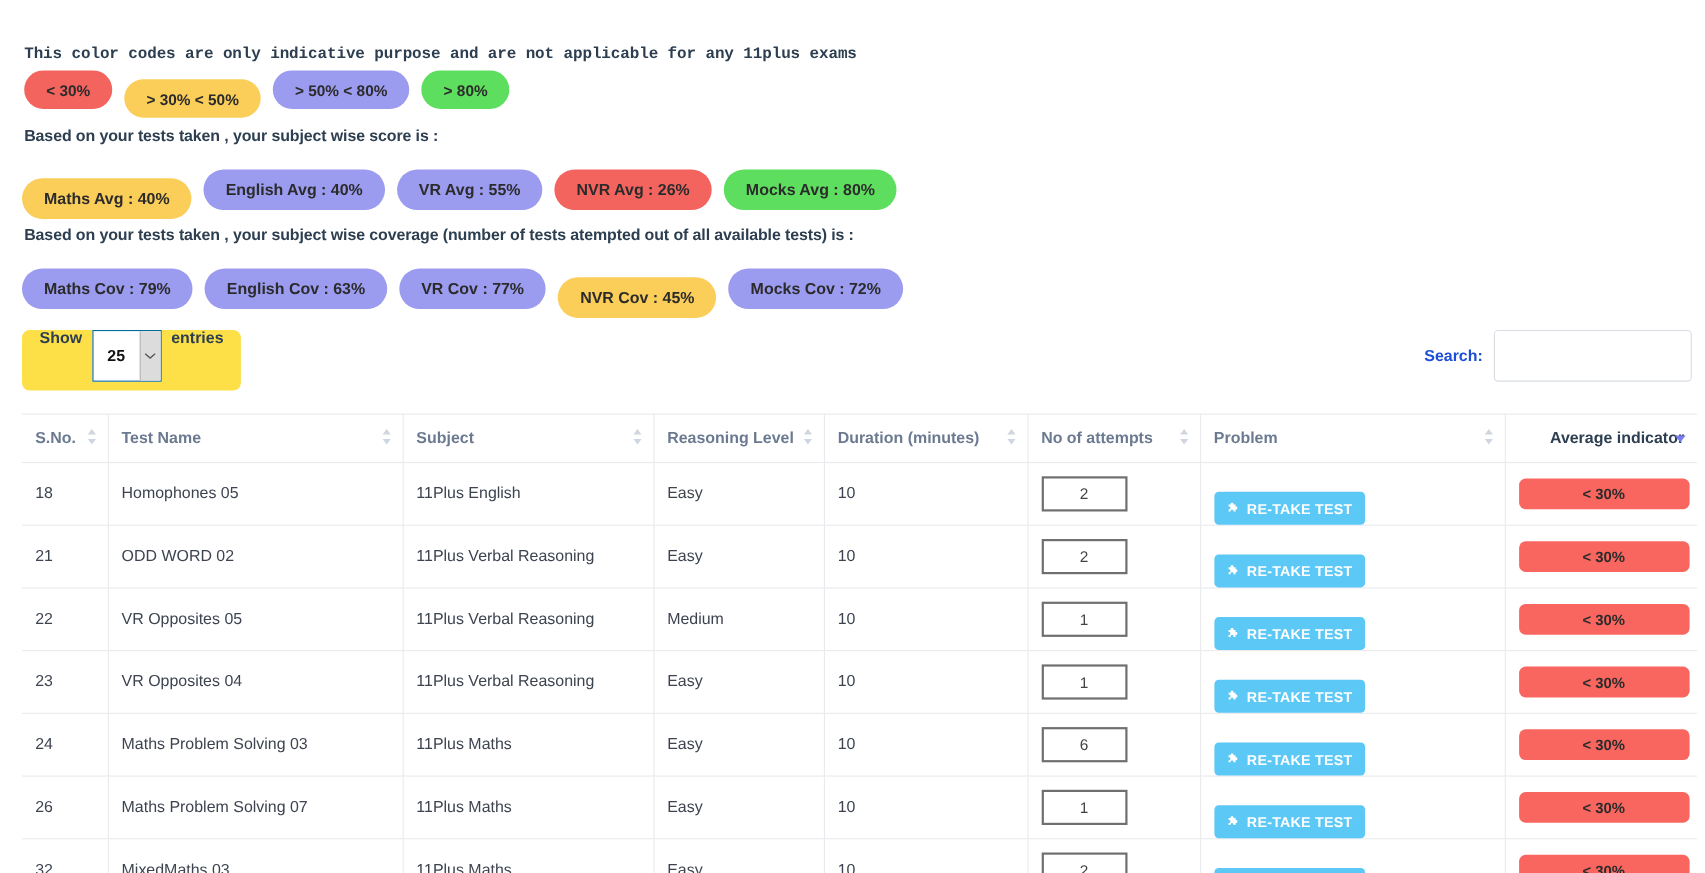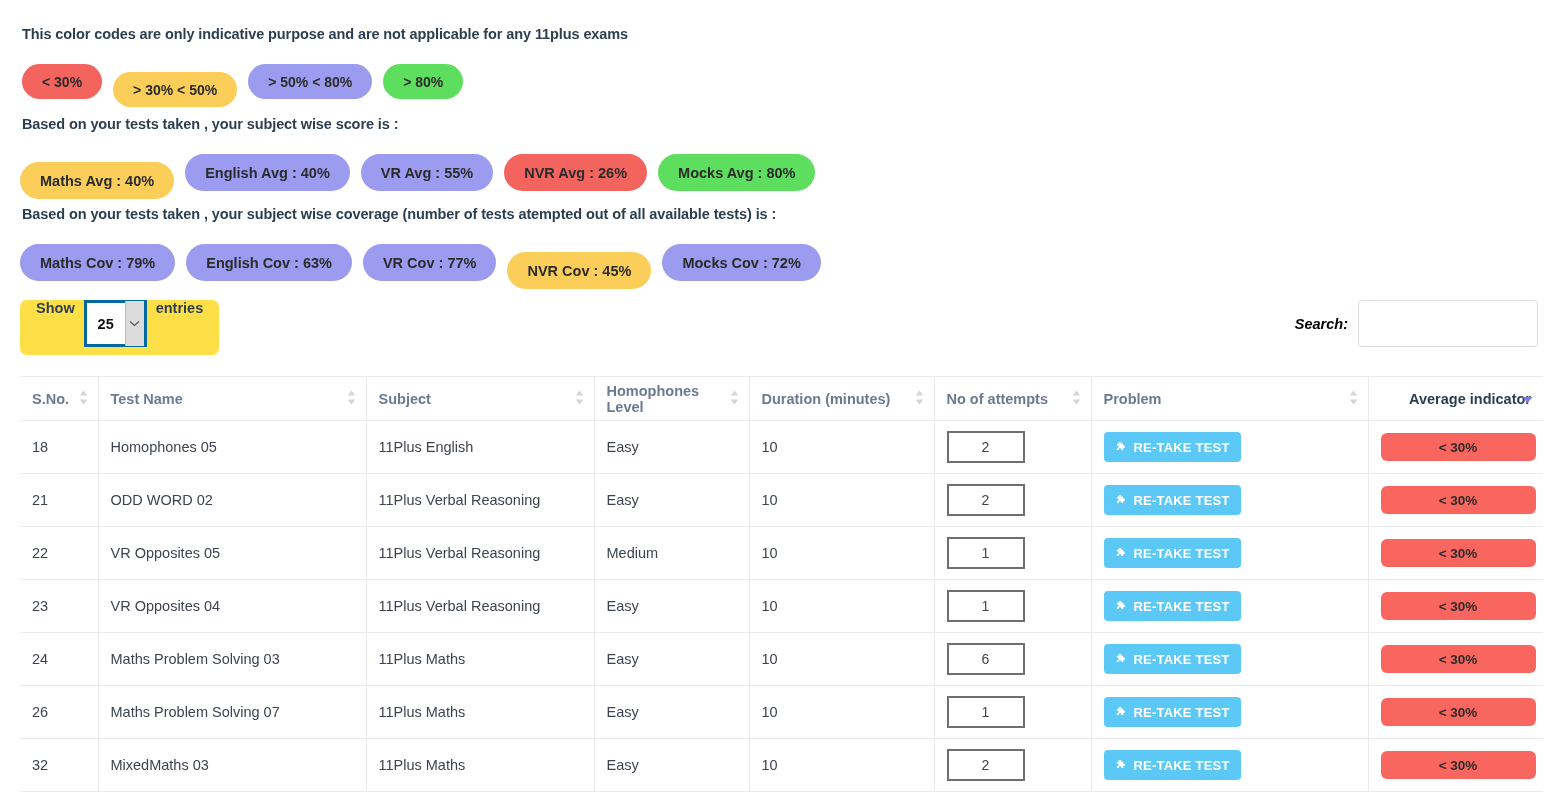--- a/index.html
+++ b/index.html
@@ -12,21 +12,21 @@
   }
   .page { position: relative; width: 1550px; height: 794px; }
 
   
   .heading {
     font-size: 14.5px;
     font-weight: bold;
     color: #2c3e50;
     letter-spacing: -0.1px;
   }
-  #legend-heading { position: absolute; left: 22px; top: 26px; }
+  #legend-heading { position: absolute; left: 22px; top: 42px; font-family: Liberation Mono, monospace; }
   #score-heading  { position: absolute; left: 22px; top: 116px; }
   #cov-heading    { position: absolute; left: 22px; top: 206px; }
 
   
   .pill-row { position: absolute; display: flex; align-items: center; }
   #legend-row { left: 22px; top: 56px; gap: 11px; }
   #score-row  { left: 20px; top: 146px; gap: 11px; }
   #cov-row    { left: 20px; top: 236px; gap: 11px; justify-content: center; }
 
   .pill {
@@ -54,42 +54,42 @@
     background: #fde047;
     border-radius: 7px;
     height: 55px;
     padding: 0 16px;
     display: flex; align-items: flex-start; gap: 9px;
     font-size: 14.5px; font-weight: bold; color: #2c3e50;
   }
   .sel-wrap {
     position: relative;
     width: 63px; height: 47px;
-    border: 3px solid #0369a1;
+    border: 1px solid #0369a1;
     background: #ffffff;
     display: flex; align-items: center;
   }
   .sel-val {
     flex: 1; text-align: center;
     font-size: 14.5px; font-weight: bold; color: #111;
   }
   .sel-btn {
     width: 19px; height: 45px;
     background: #dcdcdc;
     border-left: 1px solid #b9b9b9;
     display: flex; align-items: center; justify-content: center;
   }
   .sel-btn svg { display: block; }
 
   
   #search-area {
     position: absolute; right: 12px; top: 300px;
     display: flex; align-items: center; gap: 10px;
   }
-  #search-label { font-size: 14.5px; font-weight: bold; color: #000000; font-style: italic; }
+  #search-label { font-size: 14.5px; font-weight: bold; color: #1d4ed8; }
   #search-input {
     width: 180px; height: 47px;
     border: 1px solid #d8dde3;
     border-radius: 4px;
     background: #fff;
     font-size: 14px;
     padding: 0 10px;
     color: #333;
     outline: none;
     font-family: "Liberation Sans", sans-serif;
@@ -167,20 +167,21 @@
     background: #5bc8f5;
     border: none;
     border-radius: 4px;
     color: #ffffff;
     font-size: 13px;
     font-weight: bold;
     font-family: "Liberation Sans", sans-serif;
     cursor: pointer;
     white-space: nowrap;
     letter-spacing: 0.2px;
+    margin-top: 26px;
   }
   .retake-btn svg { display: block; flex: none; }
 
   .avg-badge {
     display: flex;
     align-items: center;
     justify-content: center;
     width: 155px; height: 28px;
     border-radius: 6px;
     font-size: 13.5px;
@@ -247,21 +248,21 @@
                 <path d="M4.5 14.5 L0.8 9.5 L8.2 9.5 Z" fill="#cfd6e0"></path>
               </svg></span></th>
           <th class="c-name"><span>Test Name</span><span class="sort-ico"><svg width="9" height="15" viewBox="0 0 9 15">
                 <path d="M4.5 0.5 L8.2 5.5 L0.8 5.5 Z" fill="#cfd6e0"></path>
                 <path d="M4.5 14.5 L0.8 9.5 L8.2 9.5 Z" fill="#cfd6e0"></path>
               </svg></span></th>
           <th class="c-subj"><span>Subject</span><span class="sort-ico"><svg width="9" height="15" viewBox="0 0 9 15">
                 <path d="M4.5 0.5 L8.2 5.5 L0.8 5.5 Z" fill="#cfd6e0"></path>
                 <path d="M4.5 14.5 L0.8 9.5 L8.2 9.5 Z" fill="#cfd6e0"></path>
               </svg></span></th>
-          <th class="c-diff"><span>Homophones Level</span><span class="sort-ico"><svg width="9" height="15" viewBox="0 0 9 15">
+          <th class="c-diff"><span>Reasoning Level</span><span class="sort-ico"><svg width="9" height="15" viewBox="0 0 9 15">
                 <path d="M4.5 0.5 L8.2 5.5 L0.8 5.5 Z" fill="#cfd6e0"></path>
                 <path d="M4.5 14.5 L0.8 9.5 L8.2 9.5 Z" fill="#cfd6e0"></path>
               </svg></span></th>
           <th class="c-dur"><span>Duration (minutes)</span><span class="sort-ico"><svg width="9" height="15" viewBox="0 0 9 15">
                 <path d="M4.5 0.5 L8.2 5.5 L0.8 5.5 Z" fill="#cfd6e0"></path>
                 <path d="M4.5 14.5 L0.8 9.5 L8.2 9.5 Z" fill="#cfd6e0"></path>
               </svg></span></th>
           <th class="c-att"><span>No of attempts</span><span class="sort-ico"><svg width="9" height="15" viewBox="0 0 9 15">
                 <path d="M4.5 0.5 L8.2 5.5 L0.8 5.5 Z" fill="#cfd6e0"></path>
                 <path d="M4.5 14.5 L0.8 9.5 L8.2 9.5 Z" fill="#cfd6e0"></path>

